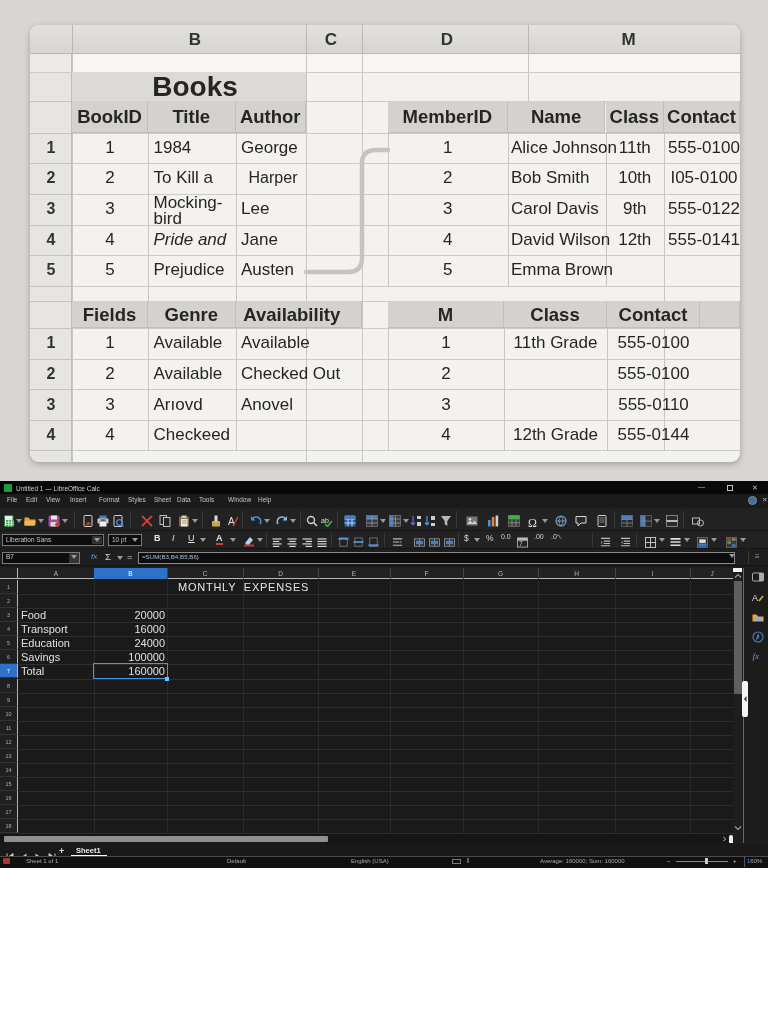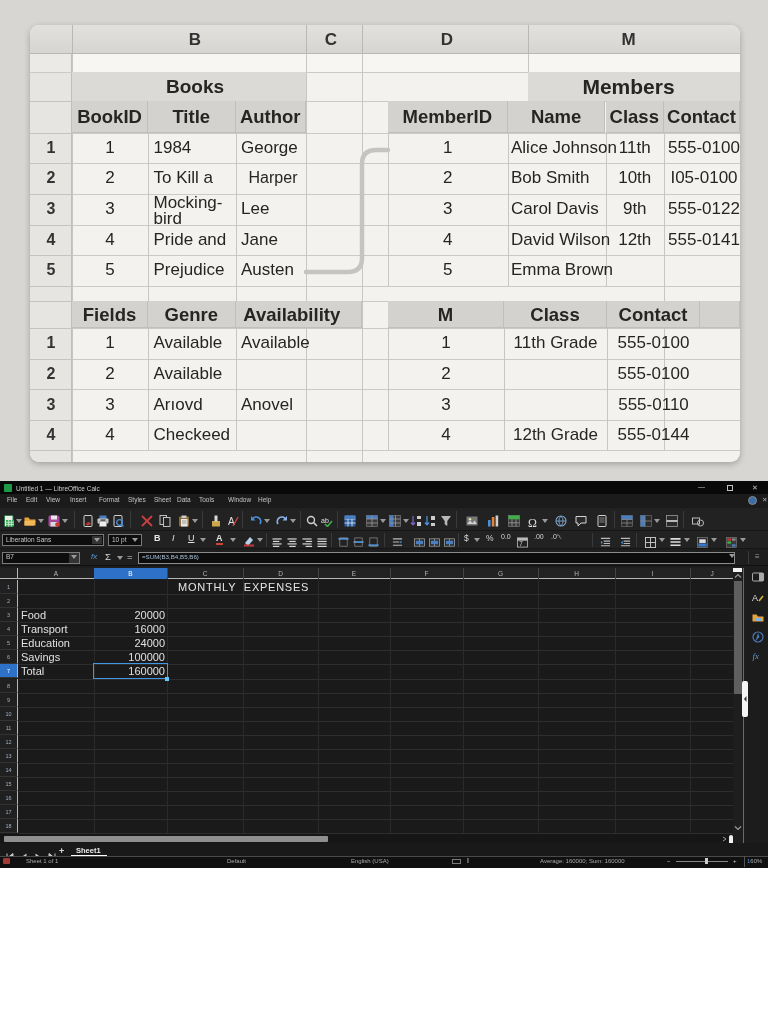--- a/index.html
+++ b/index.html
@@ -75,22 +75,21 @@
 <div class="hl" style="left:0;top:364.4px;width:42px;background:#c4c3c0;"></div>
 <div class="hl" style="left:0;top:395.0px;width:42px;background:#c4c3c0;"></div>
 <div class="hl" style="left:0;top:425.4px;width:42px;background:#c4c3c0;"></div>
 <div class="cell" style="left:0;top:28.5px;width:710px;height:18.5px;background:#f7f6f3;"></div>
 <div class="cell" style="left:0;top:28.5px;width:42px;height:18.5px;background:#eceae7;border-right:1px solid #c0bfbc;"></div>
 <div class="hl" style="left:0;top:47.0px;width:710px;"></div>
 <div class="vl" style="left:42px;top:28.5px;height:18.5px;"></div>
 <div class="vl" style="left:276px;top:28.5px;height:18.5px;"></div>
 <div class="vl" style="left:332px;top:28.5px;height:18.5px;"></div>
 <div class="vl" style="left:498px;top:28.5px;height:18.5px;"></div>
-<div class="cell title ctr" style="left:42px;top:47.0px;width:234px;height:29.0px;line-height:29px;font-size:19px;text-indent:12px;">Books</div>
-<div class="cell title ctr" style="left:498px;top:47.0px;width:212px;height:29.0px;line-height:29px;font-size:21px;text-indent:-11px;">Members</div>
+<div class="cell title ctr" style="left:42px;top:47.0px;width:234px;height:29.0px;line-height:29px;font-size:28px;text-indent:12px;">Books</div>
 <div class="cell thdr ctr" style="left:42.0px;top:76.0px;width:76.0px;height:31.6px;line-height:32px;font-size:18.5px;border-right:1px solid #c0bfbc;border-bottom:1px solid #c0bfbc;">BookID</div>
 <div class="cell thdr ctr" style="left:118.0px;top:76.0px;width:87.5px;height:31.6px;line-height:32px;font-size:18.5px;border-right:1px solid #c0bfbc;border-bottom:1px solid #c0bfbc;">Title</div>
 <div class="cell thdr ctr" style="left:205.5px;top:76.0px;width:70.5px;height:31.6px;line-height:32px;font-size:18.5px;border-right:1px solid #c0bfbc;border-bottom:1px solid #c0bfbc;">Author</div>
 <div class="cell thdr ctr" style="left:358.0px;top:76.0px;width:119.7px;height:31.6px;line-height:32px;font-size:18.5px;border-right:1px solid #c0bfbc;border-bottom:1px solid #c0bfbc;">MemberID</div>
 <div class="cell thdr ctr" style="left:477.7px;top:76.0px;width:97.8px;height:31.6px;line-height:32px;font-size:18.5px;border-right:1px solid #c0bfbc;border-bottom:1px solid #c0bfbc;">Name</div>
 <div class="cell thdr ctr" style="left:575.5px;top:76.0px;width:58.5px;height:31.6px;line-height:32px;font-size:18.5px;border-right:1px solid #c0bfbc;border-bottom:1px solid #c0bfbc;">Class</div>
 <div class="cell thdr ctr" style="left:634.0px;top:76.0px;width:76.0px;height:31.6px;line-height:32px;font-size:18.5px;border-right:1px solid #c0bfbc;border-bottom:1px solid #c0bfbc;">Contact</div>
 <div class="cell thdr ctr" style="left:42.0px;top:275.5px;width:76.0px;height:27.6px;line-height:28px;font-size:18.5px;border-right:1px solid #c0bfbc;border-bottom:1px solid #c0bfbc;text-indent:0px;">Fields</div>
 <div class="cell thdr ctr" style="left:118.0px;top:275.5px;width:87.5px;height:27.6px;line-height:28px;font-size:18.5px;border-right:1px solid #c0bfbc;border-bottom:1px solid #c0bfbc;text-indent:0px;">Genre</div>
 <div class="cell thdr ctr" style="left:205.5px;top:275.5px;width:126.5px;height:27.6px;line-height:28px;font-size:18.5px;border-right:1px solid #c0bfbc;border-bottom:1px solid #c0bfbc;text-indent:-13px;">Availability</div>
@@ -109,21 +108,21 @@
 <div class="cell ctr" style="left:0;top:395.2px;width:42px;height:30.7px;line-height:30.7px;font-weight:bold;font-size:16px;color:#333;">4</div>
 <div class="cell" style="left:42.0px;top:107.6px;width:76.0px;height:30.7px;line-height:30.7px;font-size:17px;text-align:center;">1</div>
 <div class="cell" style="left:123.5px;top:107.6px;width:80.0px;height:30.7px;line-height:30.7px;font-size:17px;text-align:left;">1984</div>
 <div class="cell" style="left:211.0px;top:107.6px;width:64.0px;height:30.7px;line-height:30.7px;font-size:17px;text-align:left;">George</div>
 <div class="cell" style="left:42.0px;top:138.3px;width:76.0px;height:30.7px;line-height:30.7px;font-size:17px;text-align:center;">2</div>
 <div class="cell" style="left:123.5px;top:138.3px;width:80.0px;height:30.7px;line-height:30.7px;font-size:17px;text-align:left;">To Kill a</div>
 <div class="cell" style="left:211.0px;top:138.3px;width:64.0px;height:30.7px;line-height:30.7px;font-size:16px;text-align:center;">Harper</div>
 <div class="cell" style="left:42.0px;top:169.0px;width:76.0px;height:30.7px;line-height:30.7px;font-size:17px;text-align:center;">3</div>
 <div class="cell" style="left:211.0px;top:169.0px;width:64.0px;height:30.7px;line-height:30.7px;font-size:17px;text-align:left;">Lee</div>
 <div class="cell" style="left:42.0px;top:199.7px;width:76.0px;height:30.7px;line-height:30.7px;font-size:17px;text-align:center;">4</div>
-<div class="cell" style="left:123.5px;top:199.7px;width:80.0px;height:30.7px;line-height:30.7px;font-size:17px;text-align:left;">Pride and</div>
+<div class="cell" style="left:123.5px;top:199.7px;width:80.0px;height:30.7px;line-height:30.7px;font-size:17px;text-align:left;font-style:italic;">Pride and</div>
 <div class="cell" style="left:211.0px;top:199.7px;width:64.0px;height:30.7px;line-height:30.7px;font-size:17px;text-align:left;">Jane</div>
 <div class="cell" style="left:42.0px;top:230.4px;width:76.0px;height:30.7px;line-height:30.7px;font-size:17px;text-align:center;">5</div>
 <div class="cell" style="left:123.5px;top:230.4px;width:80.0px;height:30.7px;line-height:30.7px;font-size:17px;text-align:left;">Prejudice</div>
 <div class="cell" style="left:211.0px;top:230.4px;width:64.0px;height:30.7px;line-height:30.7px;font-size:17px;text-align:left;">Austen</div>
 <div class="cell" style="left:123.5px;top:170.0px;width:82px;height:32px;line-height:16px;font-size:17px;">Mocking-<br>bird</div>
 <div class="cell" style="left:358.0px;top:107.6px;width:119.7px;height:30.7px;line-height:30.7px;font-size:17px;text-align:center;">1</div>
 <div class="cell" style="left:481.0px;top:107.6px;width:96.0px;height:30.7px;line-height:30.7px;font-size:17px;text-align:left;">Alice Johnson</div>
 <div class="cell" style="left:575.5px;top:107.6px;width:58.5px;height:30.7px;line-height:30.7px;font-size:17px;text-align:center;">11th</div>
 <div class="cell" style="left:634.0px;top:107.6px;width:80.0px;height:30.7px;line-height:30.7px;font-size:17px;text-align:center;">555-0100</div>
 <div class="cell" style="left:358.0px;top:138.3px;width:119.7px;height:30.7px;line-height:30.7px;font-size:17px;text-align:center;">2</div>
@@ -138,20 +137,21 @@
 <div class="cell" style="left:481.0px;top:199.7px;width:96.0px;height:30.7px;line-height:30.7px;font-size:17px;text-align:left;">David Wilson</div>
 <div class="cell" style="left:575.5px;top:199.7px;width:58.5px;height:30.7px;line-height:30.7px;font-size:17px;text-align:center;">12th</div>
 <div class="cell" style="left:634.0px;top:199.7px;width:80.0px;height:30.7px;line-height:30.7px;font-size:17px;text-align:center;">555-0141</div>
 <div class="cell" style="left:358.0px;top:230.4px;width:119.7px;height:30.7px;line-height:30.7px;font-size:17px;text-align:center;">5</div>
 <div class="cell" style="left:481.0px;top:230.4px;width:96.0px;height:30.7px;line-height:30.7px;font-size:17px;text-align:left;">Emma Brown</div>
 <div class="cell" style="left:42.0px;top:303.1px;width:76.0px;height:30.7px;line-height:30.7px;font-size:17px;text-align:center;">1</div>
 <div class="cell" style="left:123.5px;top:303.1px;width:82.0px;height:30.7px;line-height:30.7px;font-size:17px;text-align:left;">Available</div>
 <div class="cell" style="left:211.0px;top:303.1px;width:120.0px;height:30.7px;line-height:30.7px;font-size:17px;text-align:left;">Available</div>
 <div class="cell" style="left:42.0px;top:333.8px;width:76.0px;height:30.7px;line-height:30.7px;font-size:17px;text-align:center;">2</div>
 <div class="cell" style="left:123.5px;top:333.8px;width:82.0px;height:30.7px;line-height:30.7px;font-size:17px;text-align:left;">Available</div>
+<div class="cell" style="left:211.0px;top:333.8px;width:120.0px;height:30.7px;line-height:30.7px;font-size:17px;text-align:left;">Checked Out</div>
 <div class="cell" style="left:42.0px;top:364.5px;width:76.0px;height:30.7px;line-height:30.7px;font-size:17px;text-align:center;">3</div>
 <div class="cell" style="left:123.5px;top:364.5px;width:82.0px;height:30.7px;line-height:30.7px;font-size:17px;text-align:left;">Arıovd</div>
 <div class="cell" style="left:211.0px;top:364.5px;width:120.0px;height:30.7px;line-height:30.7px;font-size:17px;text-align:left;">Anovel</div>
 <div class="cell" style="left:42.0px;top:395.2px;width:76.0px;height:30.7px;line-height:30.7px;font-size:17px;text-align:center;">4</div>
 <div class="cell" style="left:123.5px;top:395.2px;width:82.0px;height:30.7px;line-height:30.7px;font-size:17px;text-align:left;">Checkeed</div>
 <div class="cell" style="left:358.0px;top:303.1px;width:116.0px;height:30.7px;line-height:30.7px;font-size:17px;text-align:center;">1</div>
 <div class="cell" style="left:474.0px;top:303.1px;width:103.0px;height:30.7px;line-height:30.7px;font-size:17px;text-align:center;">11th Grade</div>
 <div class="cell" style="left:577.0px;top:303.1px;width:93.0px;height:30.7px;line-height:30.7px;font-size:17px;text-align:center;">555-0100</div>
 <div class="cell" style="left:358.0px;top:333.8px;width:116.0px;height:30.7px;line-height:30.7px;font-size:17px;text-align:center;">2</div>
 <div class="cell" style="left:577.0px;top:333.8px;width:93.0px;height:30.7px;line-height:30.7px;font-size:17px;text-align:center;">555-0100</div>

